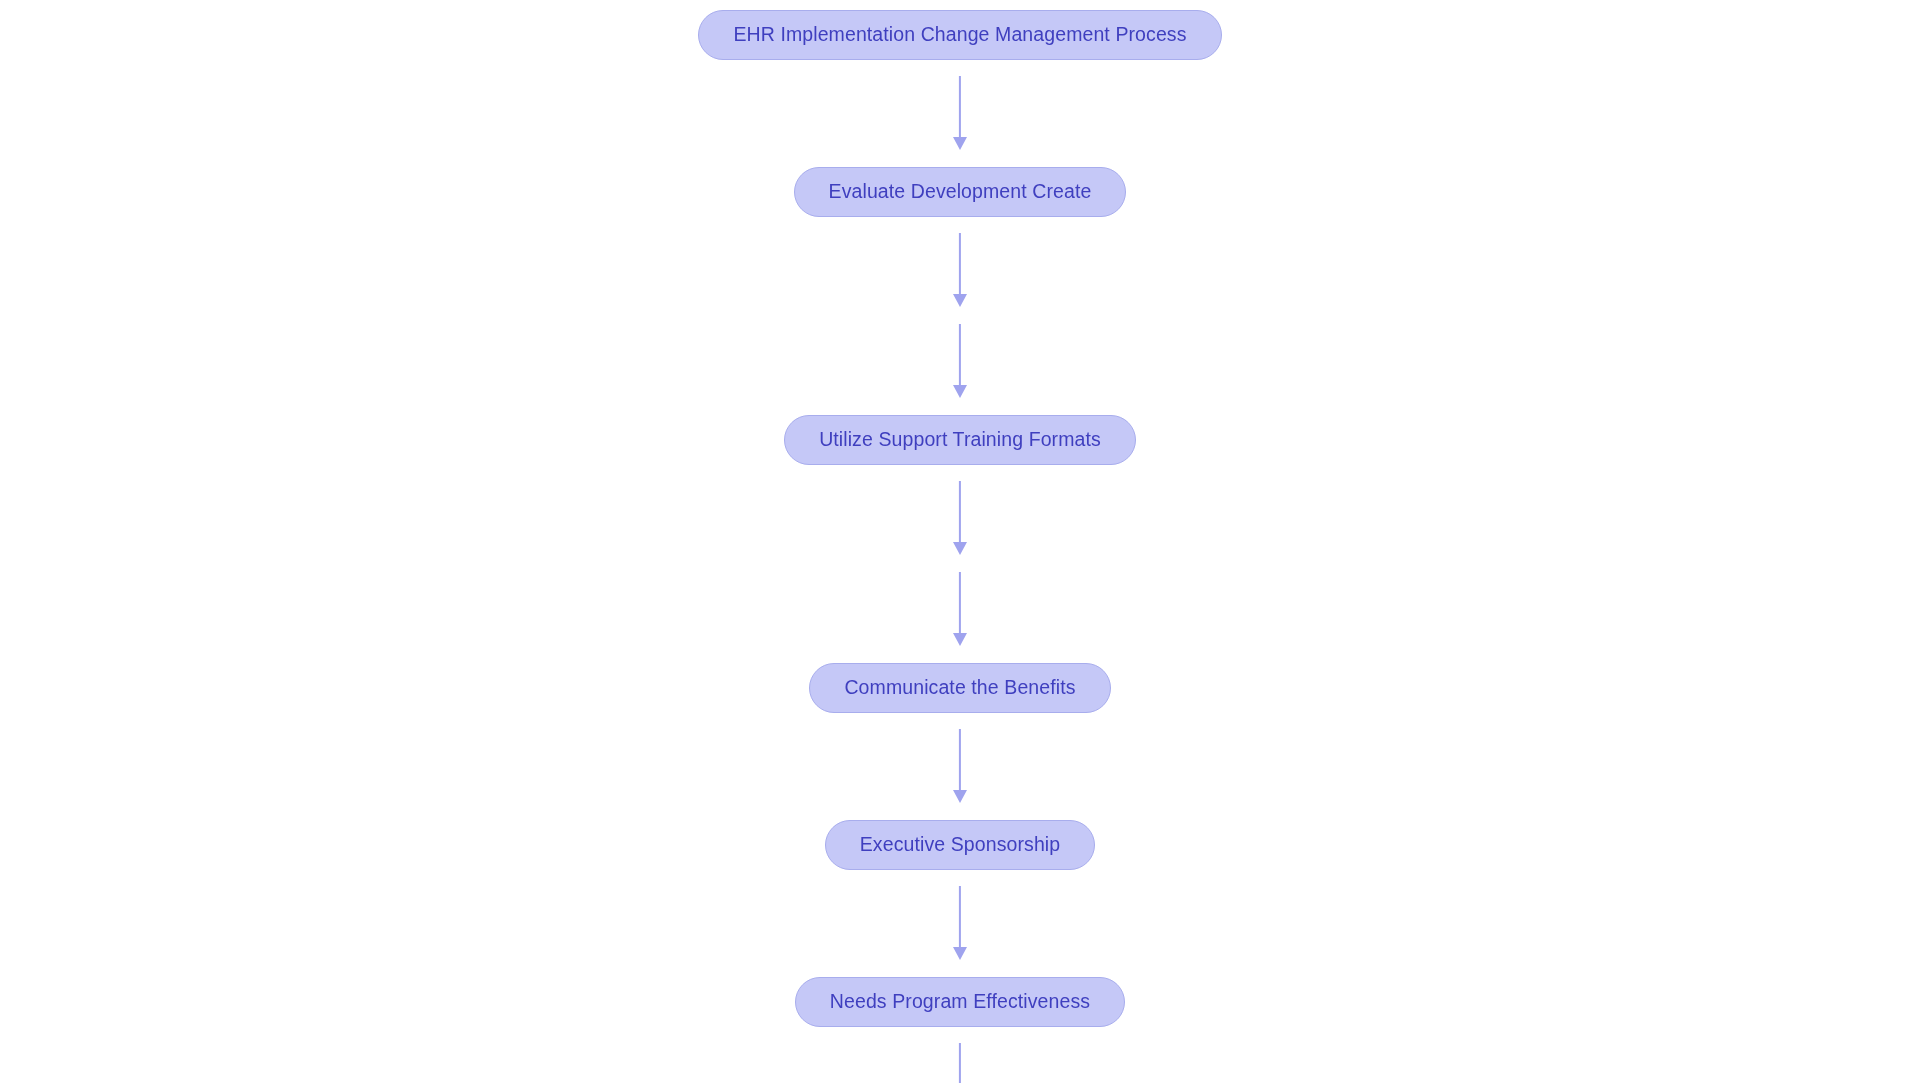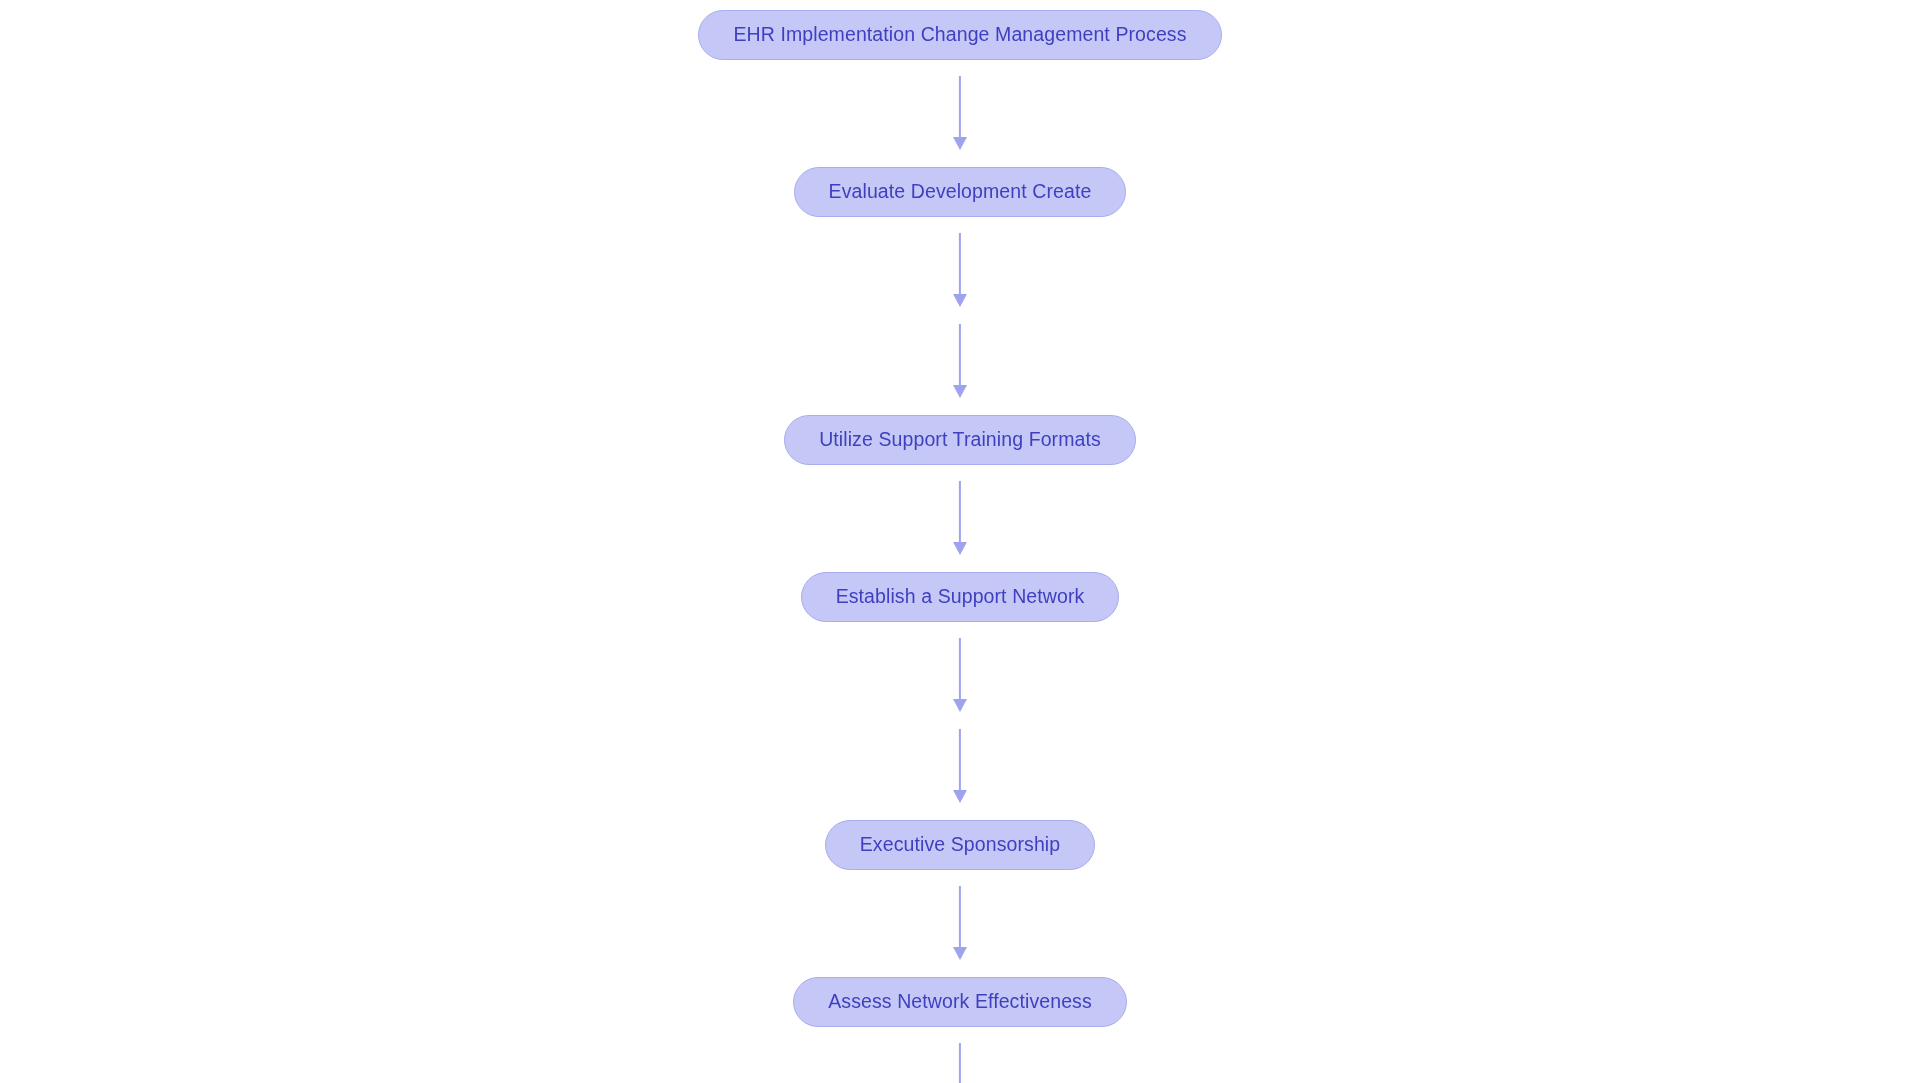--- a/index.html
+++ b/index.html
@@ -114,46 +114,46 @@
 
     <div class="node">
       <span>Utilize Support Training Formats</span>
     </div>
 
     <div class="connector">
       <div class="line"></div>
       <div class="head"></div>
     </div>
 
-    <div class="node">
-      <span>Establish a Support Network</span>
-    </div>
 
     <div class="connector">
       <div class="line"></div>
       <div class="head"></div>
     </div>
 
+    <div class="node">
+      <span>Communicate the Benefits</span>
+    </div>
 
     <div class="connector">
       <div class="line"></div>
       <div class="head"></div>
     </div>
 
     <div class="node">
       <span>Executive Sponsorship</span>
     </div>
 
     <div class="connector">
       <div class="line"></div>
       <div class="head"></div>
     </div>
 
     <div class="node">
-      <span>Assess Network Effectiveness</span>
+      <span>Needs Program Effectiveness</span>
     </div>
 
     <div class="connector">
       <div class="line"></div>
       <div class="head"></div>
     </div>
 
 
   </div>
 </div>

